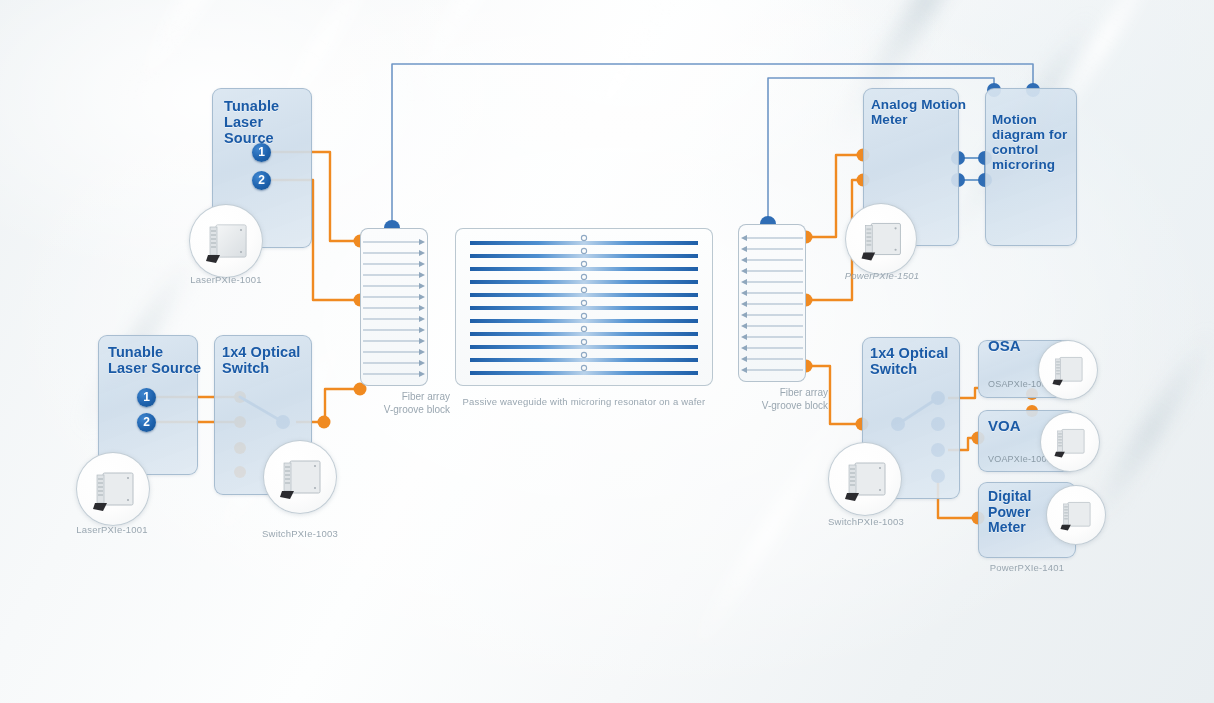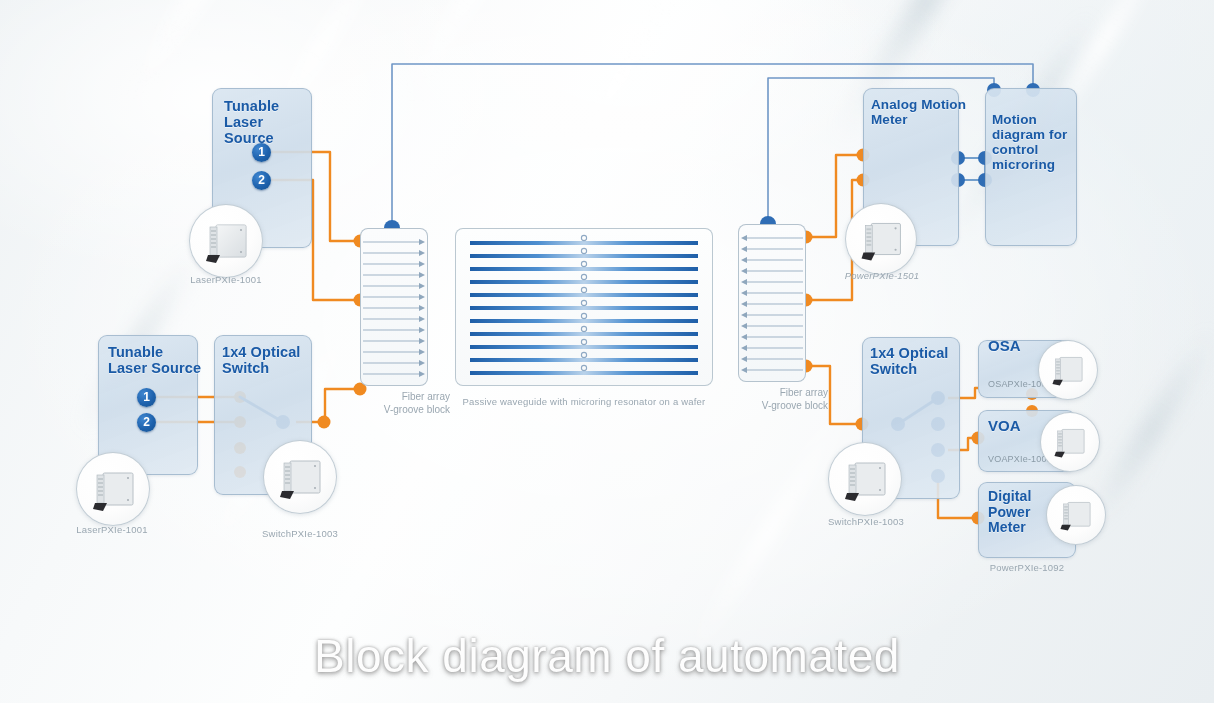--- a/index.html
+++ b/index.html
@@ -483,19 +483,18 @@
           <rect x="21" y="25" width="5" height="2"></rect>
             <rect x="21" y="29" width="5" height="2"></rect>
           <rect x="21" y="33" width="5" height="2"></rect>
             <rect x="21" y="37" width="5" height="2"></rect>
           <rect x="21" y="41" width="5" height="2"></rect>
         </g>
         <path d="M18,50 L30,50 L26,58 L16,56 Z" fill="#2b2b2f"></path>
       </g>
     </svg>
   </div>
-  <div class="cap" style="left:978px;top:562px;width:98px;">PowerPXIe-1092</div>
+  <div class="cap" style="left:978px;top:562px;width:98px;">PowerPXIe-1401</div>
 
 </div>
 
 <div id="caption">
-  <span>Block diagram of automated</span>
 </div>
 
 </body></html>

